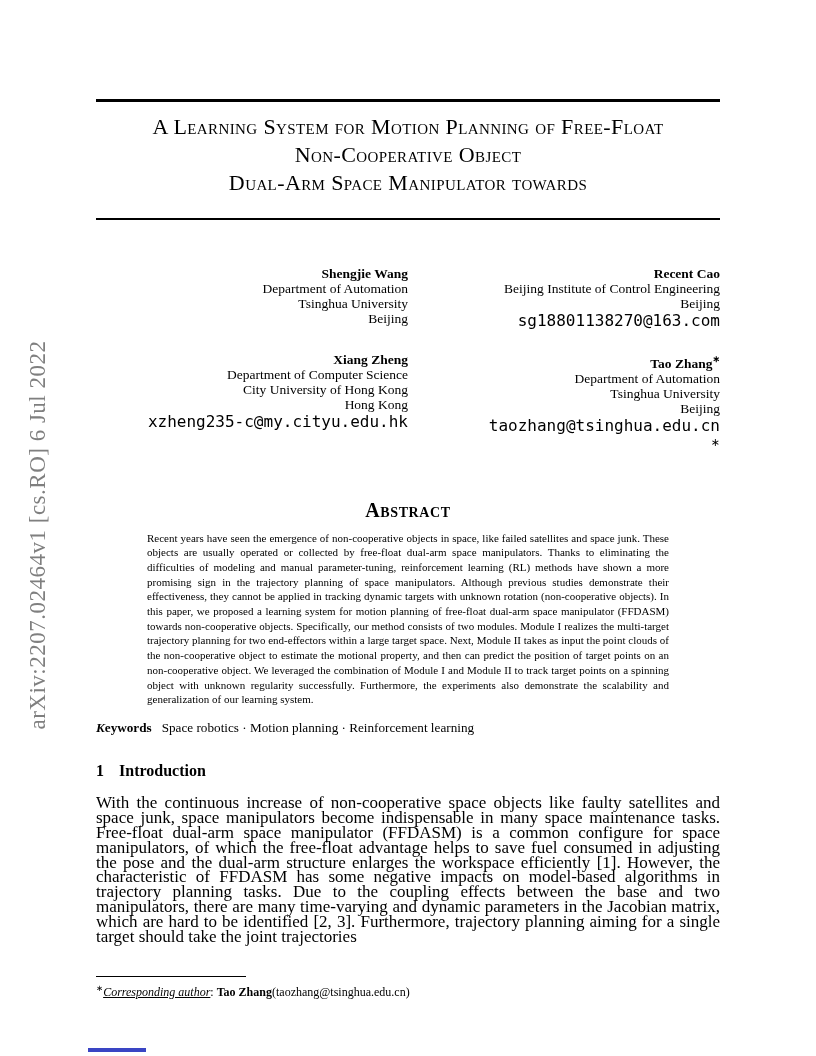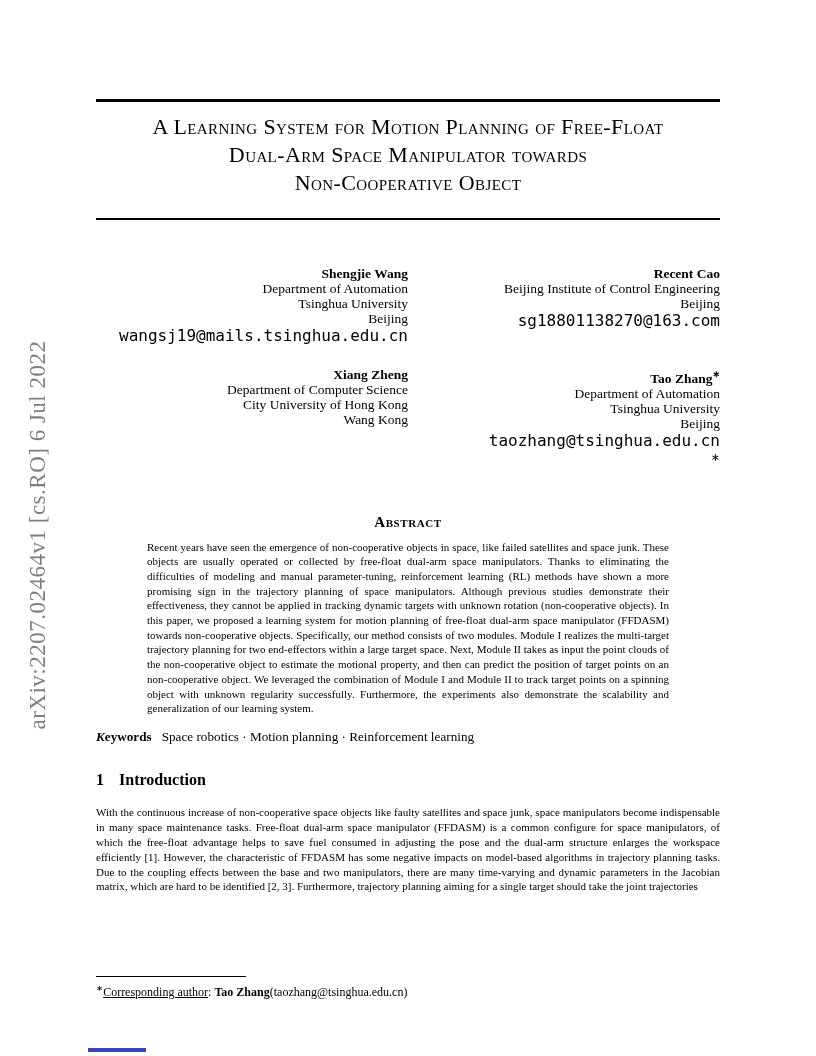--- a/index.html
+++ b/index.html
@@ -57,21 +57,21 @@
     font-size: 16px;
     margin-top: 2px;
   }
   .author-submark { font-size: 11px; margin-top: 2px; }
 
   .abstract-heading {
     margin-top: 49px;
     text-align: center;
     font-variant: small-caps;
     font-weight: bold;
-    font-size: 15px;
+    font-size: 20px;
     letter-spacing: 0.6px;
     color: #000;
   }
   .abstract-text {
     margin: 9px 51px 0 51px;
     text-align: justify;
     font-size: 11px;
     line-height: 14.7px;
     color: #000;
   }
@@ -79,30 +79,30 @@
   .keywords { margin-top: 13px; font-size: 13.2px; color: #000; }
   .kw-initial { font-weight: bold; font-style: italic; }
   .kw-label { font-weight: bold; margin-right: 10px; }
 
   .section-heading { margin-top: 26px; font-size: 16px; font-weight: bold; color: #000000; }
   .section-number { margin-right: 15px; }
 
   .body-text {
     margin-top: 16px;
     text-align: justify;
-    font-size: 11px;
+    font-size: 17px;
     line-height: 14.9px;
     color: #000;
   }
 
   .footnote-wrap { position: absolute; left: 96px; top: 976px; width: 624px; }
   .footnote-rule { width: 150px; height: 1px; background: #000; }
   .footnote { margin-top: 6px; font-size: 12px; color: #000; }
   .footnote sup { font-size: 8.5px; }
-  .fn-label { text-decoration: underline; text-align: center; }
+  .fn-label { font-style: italic; text-decoration: underline; text-align: center; }
   .fn-name { font-weight: bold; }
 
   .bottom-artifact {
     position: absolute;
     left: 88px;
     top: 1048px;
     width: 58px;
     height: 4px;
     background: #3a45c4;
   }
@@ -113,48 +113,48 @@
 <div class="page">
 
   <div class="arxiv-watermark">arXiv:2207.02464v1 [cs.RO] 6 Jul 2022</div>
 
   <div class="content">
 
     <div class="rule-top"></div>
 
     <h1 class="title">
       <div>A Learning System for Motion Planning of Free-Float</div>
+      <div>Non-Cooperative Object</div>
       <div>Dual-Arm Space Manipulator towards</div>
-      <div>Non-Cooperative Object</div>
     </h1>
 
     <div class="rule-bottom"></div>
 
     <div class="authors">
 
       <div class="author">
         <div class="author-name">Shengjie Wang</div>
         <div class="author-line">Department of Automation</div>
         <div class="author-line">Tsinghua University</div>
         <div class="author-line">Beijing</div>
-        <div class="author-email">wangsj19@mails.tsinghua.edu.cn</div>
       </div>
 
       <div class="author">
         <div class="author-name">Recent Cao</div>
         <div class="author-line">Beijing Institute of Control Engineering</div>
         <div class="author-line">Beijing</div>
         <div class="author-email">sg18801138270@163.com</div>
       </div>
 
       <div class="author">
         <div class="author-name">Xiang Zheng</div>
         <div class="author-line">Department of Computer Science</div>
         <div class="author-line">City University of Hong Kong</div>
-        <div class="author-line">Wang Kong</div>
+        <div class="author-line">Hong Kong</div>
+        <div class="author-email">xzheng235-c@my.cityu.edu.hk</div>
       </div>
 
       <div class="author">
         <div class="author-name"><span>Tao Zhang</span><sup>∗</sup></div>
         <div class="author-line">Department of Automation</div>
         <div class="author-line">Tsinghua University</div>
         <div class="author-line">Beijing</div>
         <div class="author-email">taozhang@tsinghua.edu.cn</div>
         <div class="author-submark">∗</div>
       </div>

